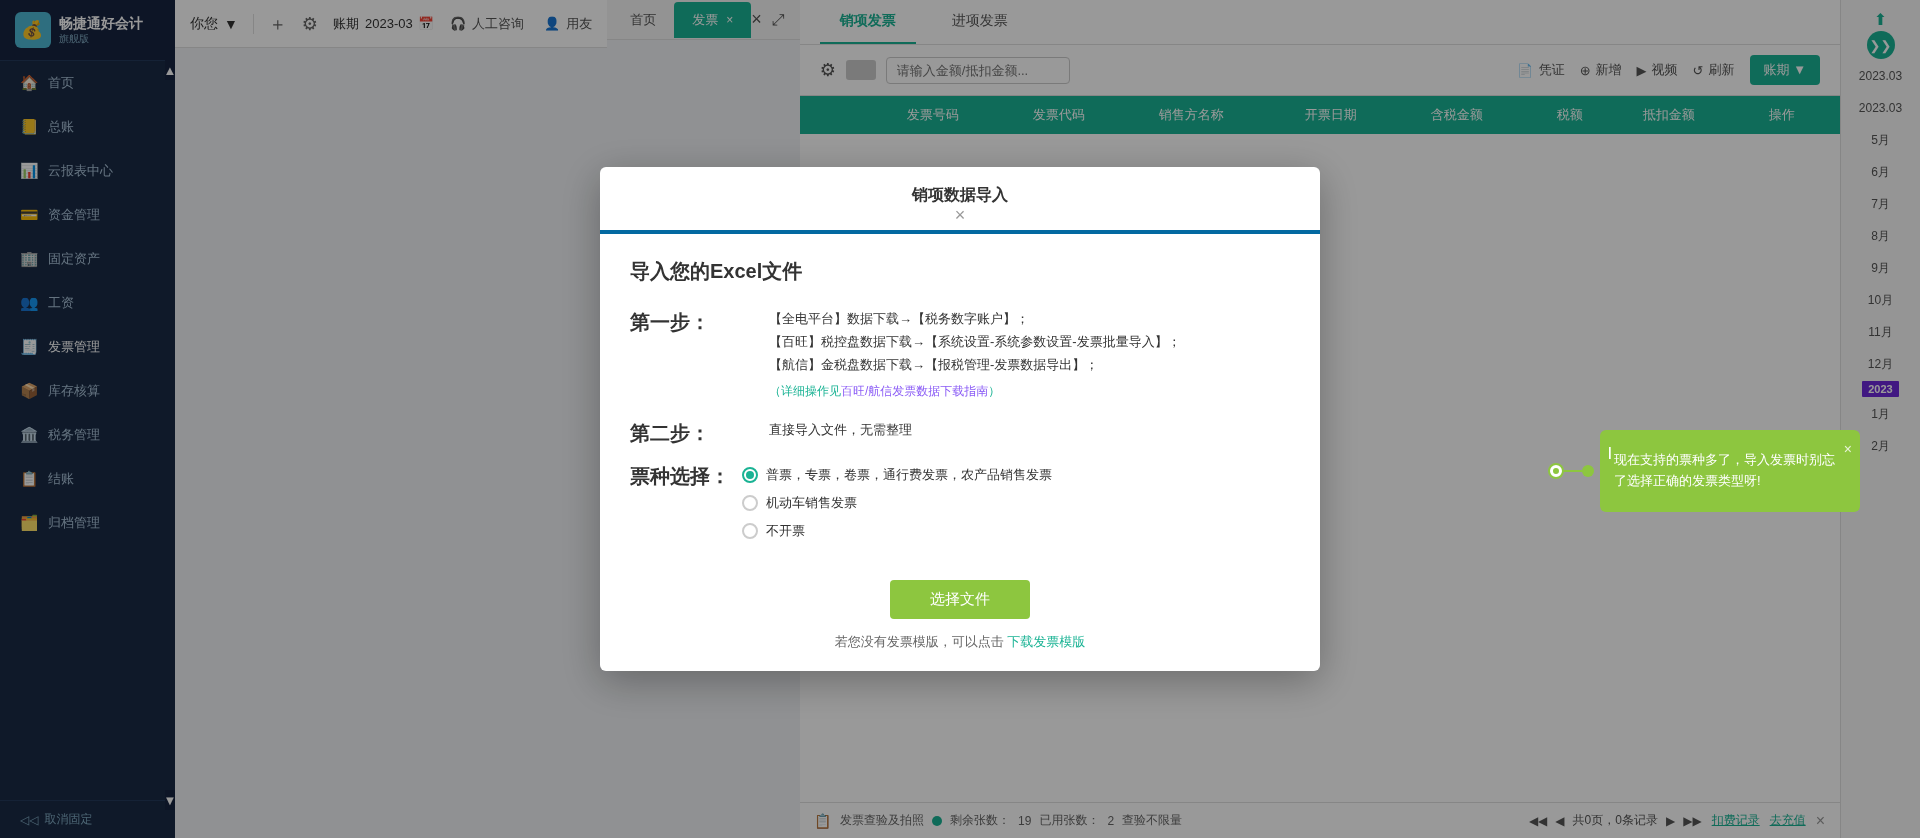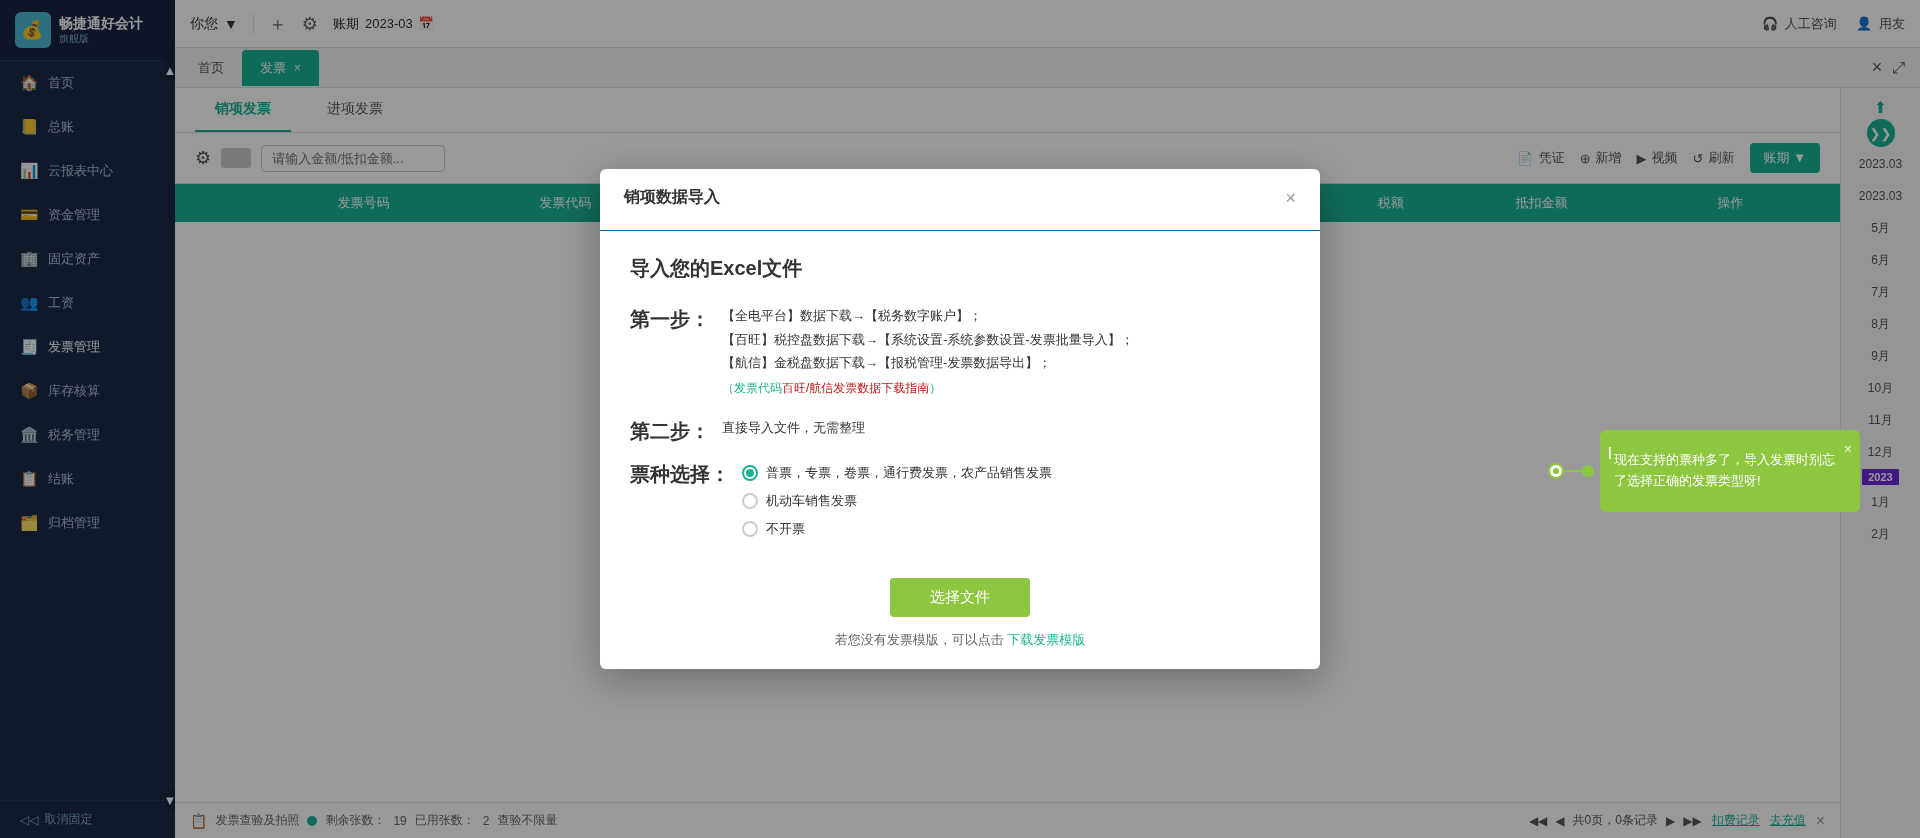--- a/index.html
+++ b/index.html
@@ -14,21 +14,21 @@
     .sidebar-logo-icon { width: 36px; height: 36px; background: #4db8d4; border-radius: 6px; display: flex; align-items: center; justify-content: center; font-size: 18px; }
     .sidebar-logo-text { font-size: 14px; font-weight: bold; line-height: 1.3; }
     .sidebar-logo-sub { font-size: 10px; color: #7fa8c0; }
     .sidebar-scroll { flex: 1; overflow-y: auto; }
     .sidebar-item { display: flex; align-items: center; gap: 10px; padding: 13px 20px; cursor: pointer; color: #a8c0d6; font-size: 13px; }
     .sidebar-item.active { color: #fff; }
     .sidebar-item-icon { font-size: 15px; width: 18px; text-align: center; }
     .sidebar-bottom { padding: 10px 20px; color: #7fa8c0; font-size: 12px; display: flex; align-items: center; gap: 6px; border-top: 1px solid #243a5a; }
 
     
-    .main-area { flex: 1; display: flex; flex-direction: column; overflow: hidden; }
+    .main-area { flex: 1; display: flex; flex-direction: row; overflow: hidden; }
 
     
     .topbar { height: 48px; background: #fff; display: flex; align-items: center; padding: 0 15px; gap: 15px; border-bottom: 1px solid #e0e0e0; }
     .topbar-company { display: flex; align-items: center; gap: 6px; font-size: 14px; color: #333; cursor: pointer; }
     .topbar-divider { width: 1px; height: 20px; background: #e0e0e0; }
     .topbar-btn { font-size: 18px; color: #666; cursor: pointer; }
     .topbar-period { display: flex; align-items: center; gap: 6px; font-size: 13px; color: #333; }
     .topbar-right { margin-left: auto; display: flex; align-items: center; gap: 20px; }
     .topbar-right-item { display: flex; align-items: center; gap: 6px; color: #555; font-size: 13px; cursor: pointer; }
 
@@ -65,29 +65,29 @@
     
     .bottom-bar { height: 36px; background: #fff; border-top: 1px solid #e0e0e0; display: flex; align-items: center; padding: 0 15px; gap: 20px; font-size: 12px; color: #666; }
     .bottom-bar-left { display: flex; align-items: center; gap: 8px; }
     .bottom-bar-right { margin-left: auto; display: flex; align-items: center; gap: 10px; }
     .pagination { display: flex; align-items: center; gap: 8px; font-size: 12px; color: #555; }
     .charge-link { color: #1ab394; cursor: pointer; text-decoration: underline; }
 
     
     .modal-overlay { position: fixed; top: 0; left: 0; width: 1920px; height: 838px; background: rgba(0,0,0,0.4); display: flex; align-items: center; justify-content: center; z-index: 100; }
     .modal { background: #fff; border-radius: 6px; width: 720px; padding: 0; box-shadow: 0 10px 40px rgba(0,0,0,0.3); }
-    .modal-header { padding: 18px 24px 22px; border-bottom: 1px solid #0369a1; display: flex; align-items: center; justify-content: space-between; }
+    .modal-header { padding: 18px 24px 6px; border-bottom: 4px solid #0369a1; display: flex; align-items: center; justify-content: space-between; flex-direction: column; }
     .modal-title { font-size: 16px; font-weight: bold; color: #333; }
     .modal-close { font-size: 18px; color: #999; cursor: pointer; line-height: 1; }
     .modal-body { padding: 24px 30px 20px; }
     .modal-main-title { font-size: 20px; font-weight: bold; color: #333; margin-bottom: 22px; }
     .step-row { display: flex; align-items: flex-start; gap: 12px; margin-bottom: 16px; }
     .step-label { font-size: 20px; color: #333; font-weight: bold; white-space: nowrap; padding-top: 2px; }
-    .step-content { font-size: 13px; color: #333; line-height: 1.8; }
-    .step-link { color: #b91c1c; cursor: pointer; text-decoration: none; }
+    .step-content { font-size: 13px; color: #333; line-height: 1.8; margin-left: 47px; }
+    .step-link { color: #8b5cf6; cursor: pointer; text-decoration: none; }
     .radio-group { display: flex; flex-direction: column; gap: 10px; margin-top: 5px; }
     .radio-item { display: flex; align-items: center; gap: 8px; font-size: 13px; color: #333; cursor: pointer; }
     .radio-circle { width: 16px; height: 16px; border-radius: 50%; border: 2px solid #ccc; display: flex; align-items: center; justify-content: center; flex-shrink: 0; }
     .radio-circle.checked { border-color: #1ab394; }
     .radio-circle.checked::after { content: ''; width: 8px; height: 8px; background: #1ab394; border-radius: 50%; }
     .modal-footer { text-align: center; padding: 10px 30px 20px; }
     .select-file-btn { background: #8dc63f; color: #fff; border: none; border-radius: 4px; padding: 10px 40px; font-size: 15px; cursor: pointer; }
     .template-link { font-size: 13px; color: #666; margin-top: 12px; }
     .template-link a { color: #1ab394; cursor: pointer; text-decoration: none; }
 
@@ -345,21 +345,21 @@
     <div class="modal-body">
       <div class="modal-main-title">导入您的Excel文件</div>
 
       <div class="step-row">
         <span class="step-label">第一步：</span>
         <div class="step-content">
           <div>【全电平台】数据下载→【税务数字账户】；</div>
           <div>【百旺】税控盘数据下载→【系统设置-系统参数设置-发票批量导入】；</div>
           <div>【航信】金税盘数据下载→【报税管理-发票数据导出】；</div>
           <div style="font-size:12px; color:#1ab394; margin-top:4px;">
-            <span>（发票代码</span><a class="step-link">百旺/航信发票数据下载指南</a><span>）</span>
+            <span>（详细操作见</span><a class="step-link">百旺/航信发票数据下载指南</a><span>）</span>
           </div>
         </div>
       </div>
 
       <div class="step-row" style="margin-bottom:14px;">
         <span class="step-label">第二步：</span>
         <div class="step-content">
           <span>直接导入文件，无需整理</span>
         </div>
       </div>

